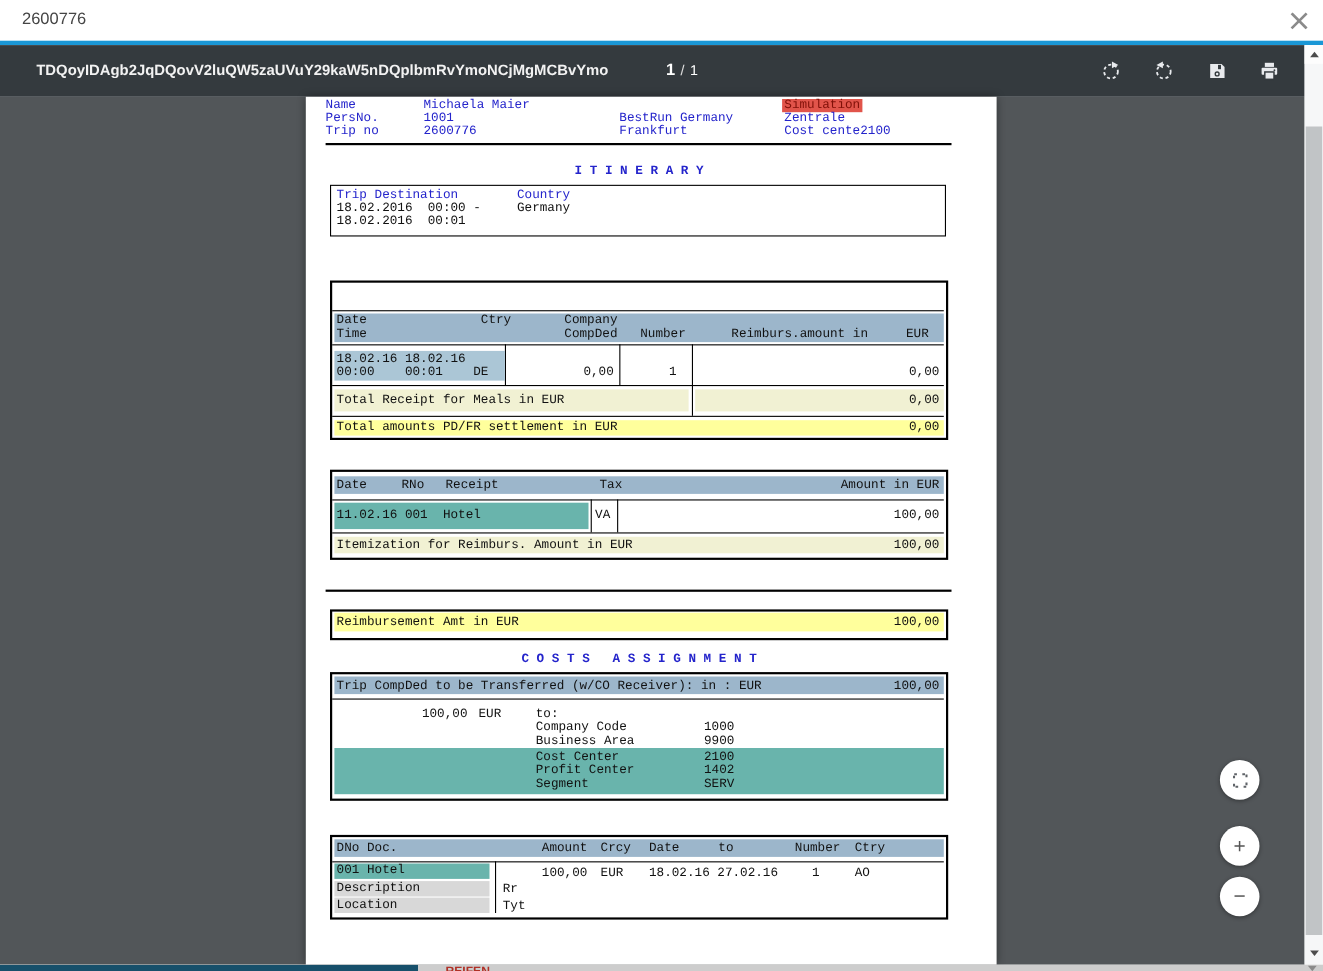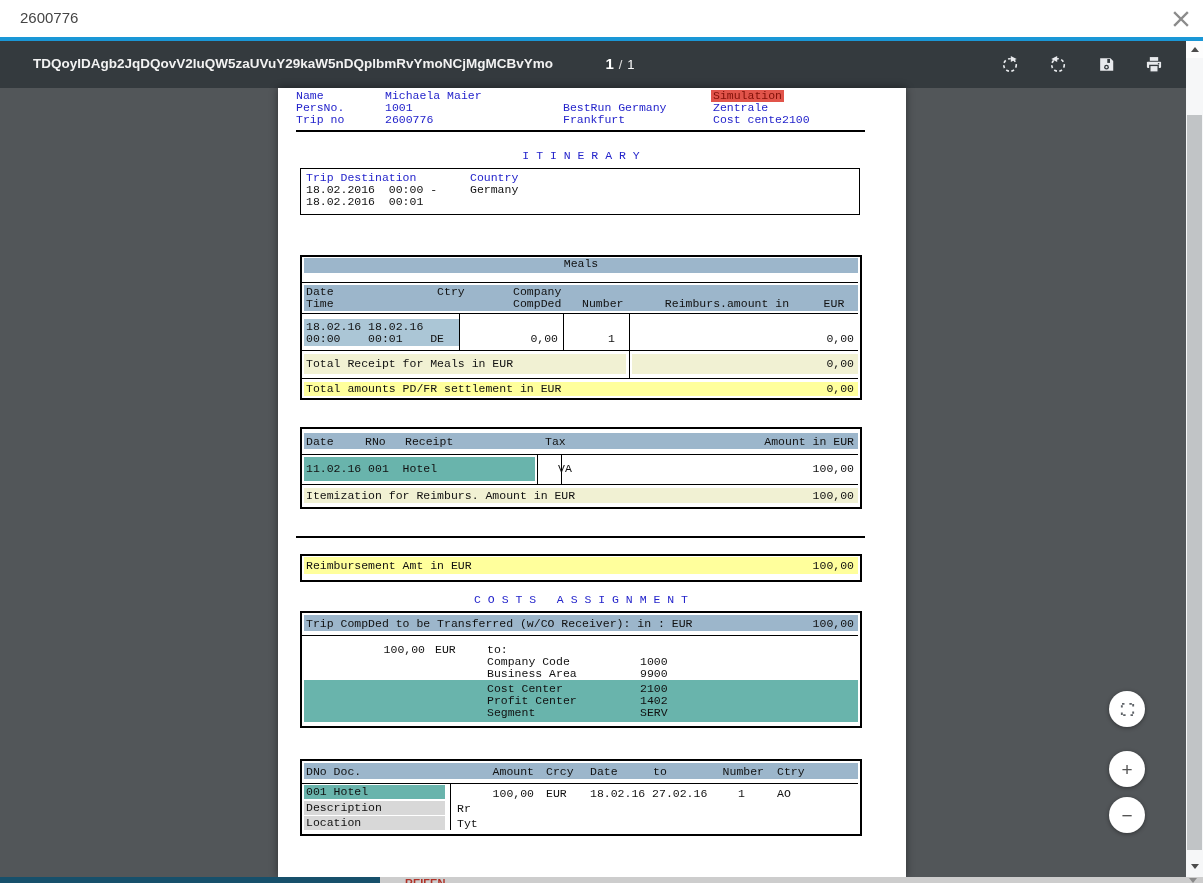--- a/index.html
+++ b/index.html
@@ -17,21 +17,21 @@
   #page-indicator .sep{color:#e0e0e0;margin-right:5px;}
   #toolbar-buttons{position:absolute;right:8px;top:0;height:47px;display:flex;align-items:center;}
   .tool-btn{width:48px;height:47px;display:flex;align-items:center;justify-content:center;cursor:pointer;}
   
   #viewer{position:absolute;left:0;top:88px;width:1186px;height:789px;background:#525659;}
   #page{position:absolute;left:278px;top:0;width:628px;height:789px;background:#ffffff;
     box-shadow:0 0 8px rgba(0,0,0,.45);
     font-family:"Liberation Mono","DejaVu Sans Mono",monospace;font-size:11.5px;line-height:12px;color:#111;}
   .t{position:absolute;white-space:pre;}
   .blue{color:#2424cb;}
-  .ctr{text-align:center;}
+  .ctr{text-align:center;font-weight:bold;}
   .rt{text-align:right;}
   .box{position:absolute;border:2px solid #000;}
   .box1{position:absolute;border:1.5px solid #000;}
   .hline{position:absolute;height:1px;background:#000;}
   .vline{position:absolute;width:1px;background:#000;}
   .band{position:absolute;background:#9cb6cb;}
   .paleyellow{background:#f1f1d3;}
   .brightyellow{background:#ffff9c;}
   .tealcell{background:#69b4ac;}
   .graycell{background:#d8d8d8;}
@@ -127,21 +127,20 @@
 
     <div class="t blue ctr" style="left:22px;top:62px;width:562px">I T I N E R A R Y</div>
     <div class="box1" style="left:22px;top:80px;width:558px;height:45px"></div>
     <span class="t blue" style="left:28px;top:84px">Trip Destination</span>
     <span class="t blue" style="left:192px;top:84px">Country</span>
     <span class="t" style="left:28px;top:96px">18.02.2016  00:00 -</span>
     <span class="t" style="left:192px;top:96px">Germany</span>
     <span class="t" style="left:28px;top:108px">18.02.2016  00:01</span>
 
     <div class="box" style="left:22px;top:167px;width:558px;height:141px"></div>
-    <div class="band ctr" style="left:26px;top:170px;width:554px;height:15px"><span class="t" style="position:static">Meals</span></div>
     <div class="hline" style="left:24px;top:194px;width:556px"></div>
     <div class="band" style="left:26px;top:197px;width:554px;height:26px"></div>
     <span class="t" style="left:28px;top:198px">Date               Ctry       Company</span>
     <span class="t" style="left:28px;top:210px">Time                          CompDed   Number      Reimburs.amount in     EUR</span>
     <div class="hline" style="left:24px;top:225px;width:556px"></div>
     <div class="vline" style="left:181px;top:225px;height:37px"></div>
     <div class="vline" style="left:285px;top:225px;height:37px"></div>
     <div class="vline" style="left:351px;top:225px;height:37px"></div>
     <div class="datecell" style="position:absolute;left:26px;top:231px;width:155px;height:27px"></div>
     <span class="t" style="left:28px;top:233px">18.02.16 18.02.16
@@ -165,21 +164,21 @@
     <span class="t" style="left:28px;top:348px">Date</span>
     <span class="t" style="left:87px;top:348px">RNo</span>
     <span class="t" style="left:127px;top:348px">Receipt</span>
     <span class="t" style="left:267px;top:348px">Tax</span>
     <span class="t rt" style="left:400px;top:348px;width:176px">Amount in EUR</span>
     <div class="hline" style="left:24px;top:366px;width:556px"></div>
     <div class="tealcell" style="position:absolute;left:26px;top:369px;width:231px;height:24px"></div>
     <span class="t" style="left:28px;top:375px">11.02.16 001  Hotel</span>
     <div class="vline" style="left:259px;top:366px;height:30px"></div>
     <div class="vline" style="left:283px;top:366px;height:30px"></div>
-    <span class="t" style="left:280px;top:375px">VA</span>
+    <span class="t" style="left:263px;top:375px">VA</span>
     <span class="t rt" style="left:460px;top:375px;width:116px">100,00</span>
     <div class="hline" style="left:24px;top:396px;width:556px"></div>
     <div class="paleyellow" style="position:absolute;left:26px;top:400px;width:554px;height:15px"></div>
     <span class="t" style="left:28px;top:402px">Itemization for Reimburs. Amount in EUR</span>
     <span class="t rt" style="left:460px;top:402px;width:116px">100,00</span>
 
     <div class="hline" style="left:18px;top:448px;width:569px;height:2px"></div>
     <div class="box" style="left:22px;top:466px;width:558px;height:24px"></div>
     <div class="brightyellow" style="position:absolute;left:26px;top:469px;width:554px;height:17px"></div>
     <span class="t" style="left:28px;top:472px">Reimbursement Amt in EUR</span>

